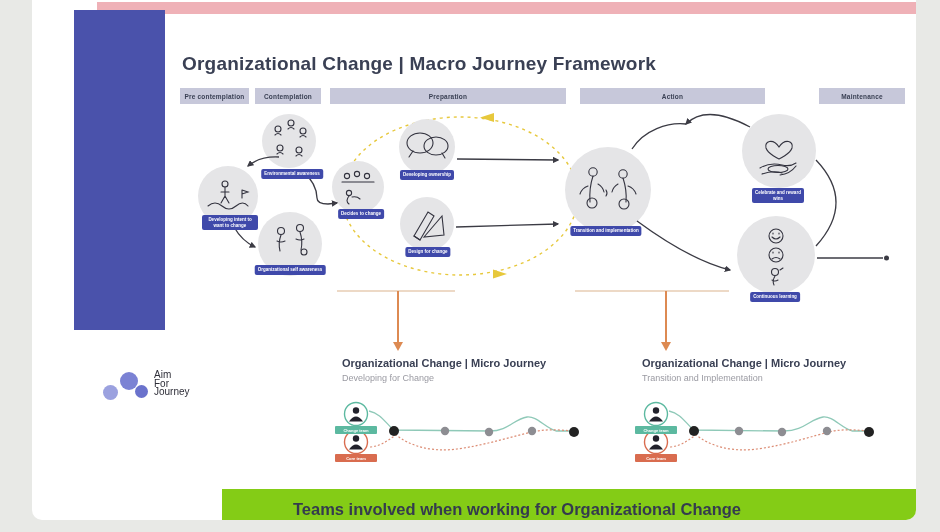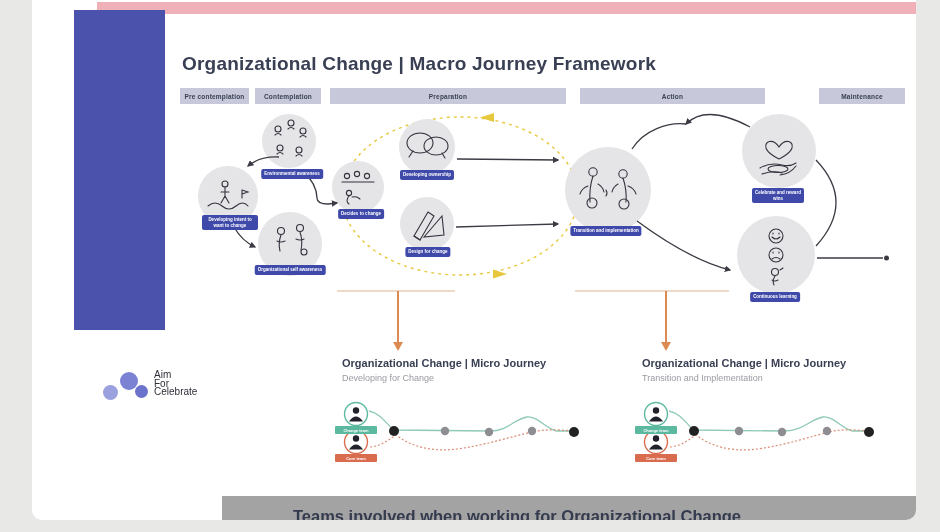--- a/index.html
+++ b/index.html
@@ -47,21 +47,21 @@
     position:absolute;width:42px;height:8px;color:#fff;font-size:4px;font-weight:bold;
     display:flex;align-items:center;justify-content:center;border-radius:1px;white-space:nowrap;
   }
   .logo{position:absolute;left:55px;top:368px;width:120px;height:45px;}
   .logo .dot{position:absolute;border-radius:50%;}
   .logo .d1{left:33px;top:4px;width:18px;height:18px;background:#7b82d4;}
   .logo .d2{left:16px;top:17px;width:15px;height:15px;background:#9ba1df;}
   .logo .d3{left:48px;top:17px;width:13px;height:13px;background:#6a72cc;}
   .logo .txt{position:absolute;left:67px;top:3px;font-size:10px;font-weight:normal;color:#2e2e38;line-height:8.5px;}
   .bottom-band{
-    position:absolute;left:190px;top:489px;width:707px;height:31px;background:#a3a3a3;margin-top:7px;
+    position:absolute;left:190px;top:489px;width:707px;height:31px;background:#84cc16;
   }
   .bottom-title{
     position:absolute;left:10px;top:11px;width:570px;text-align:center;
     font-size:16.5px;font-weight:bold;color:#343b4e;white-space:nowrap;
   }
 </style>
 </head>
 <body>
 
 <div class="page">
@@ -258,21 +258,21 @@
     <div class="team-tag" style="left: 603px; top: 426px; background: rgb(92, 185, 160);">Change team</div>
     <div class="team-tag" style="left: 603px; top: 454px; background: rgb(217, 108, 79);">Core team</div>
 
     <div class="logo">
       <div class="dot d1"></div>
       <div class="dot d2"></div>
       <div class="dot d3"></div>
       <div class="txt">
         <div>Aim</div>
         <div>For</div>
-        <div>Celebrate</div>
+        <div>Journey</div>
       </div>
     </div>
 
     <div class="bottom-band">
       <div class="bottom-title">Teams involved when working for Organizational Change</div>
     </div>
 
   </div>
 </div>
 

